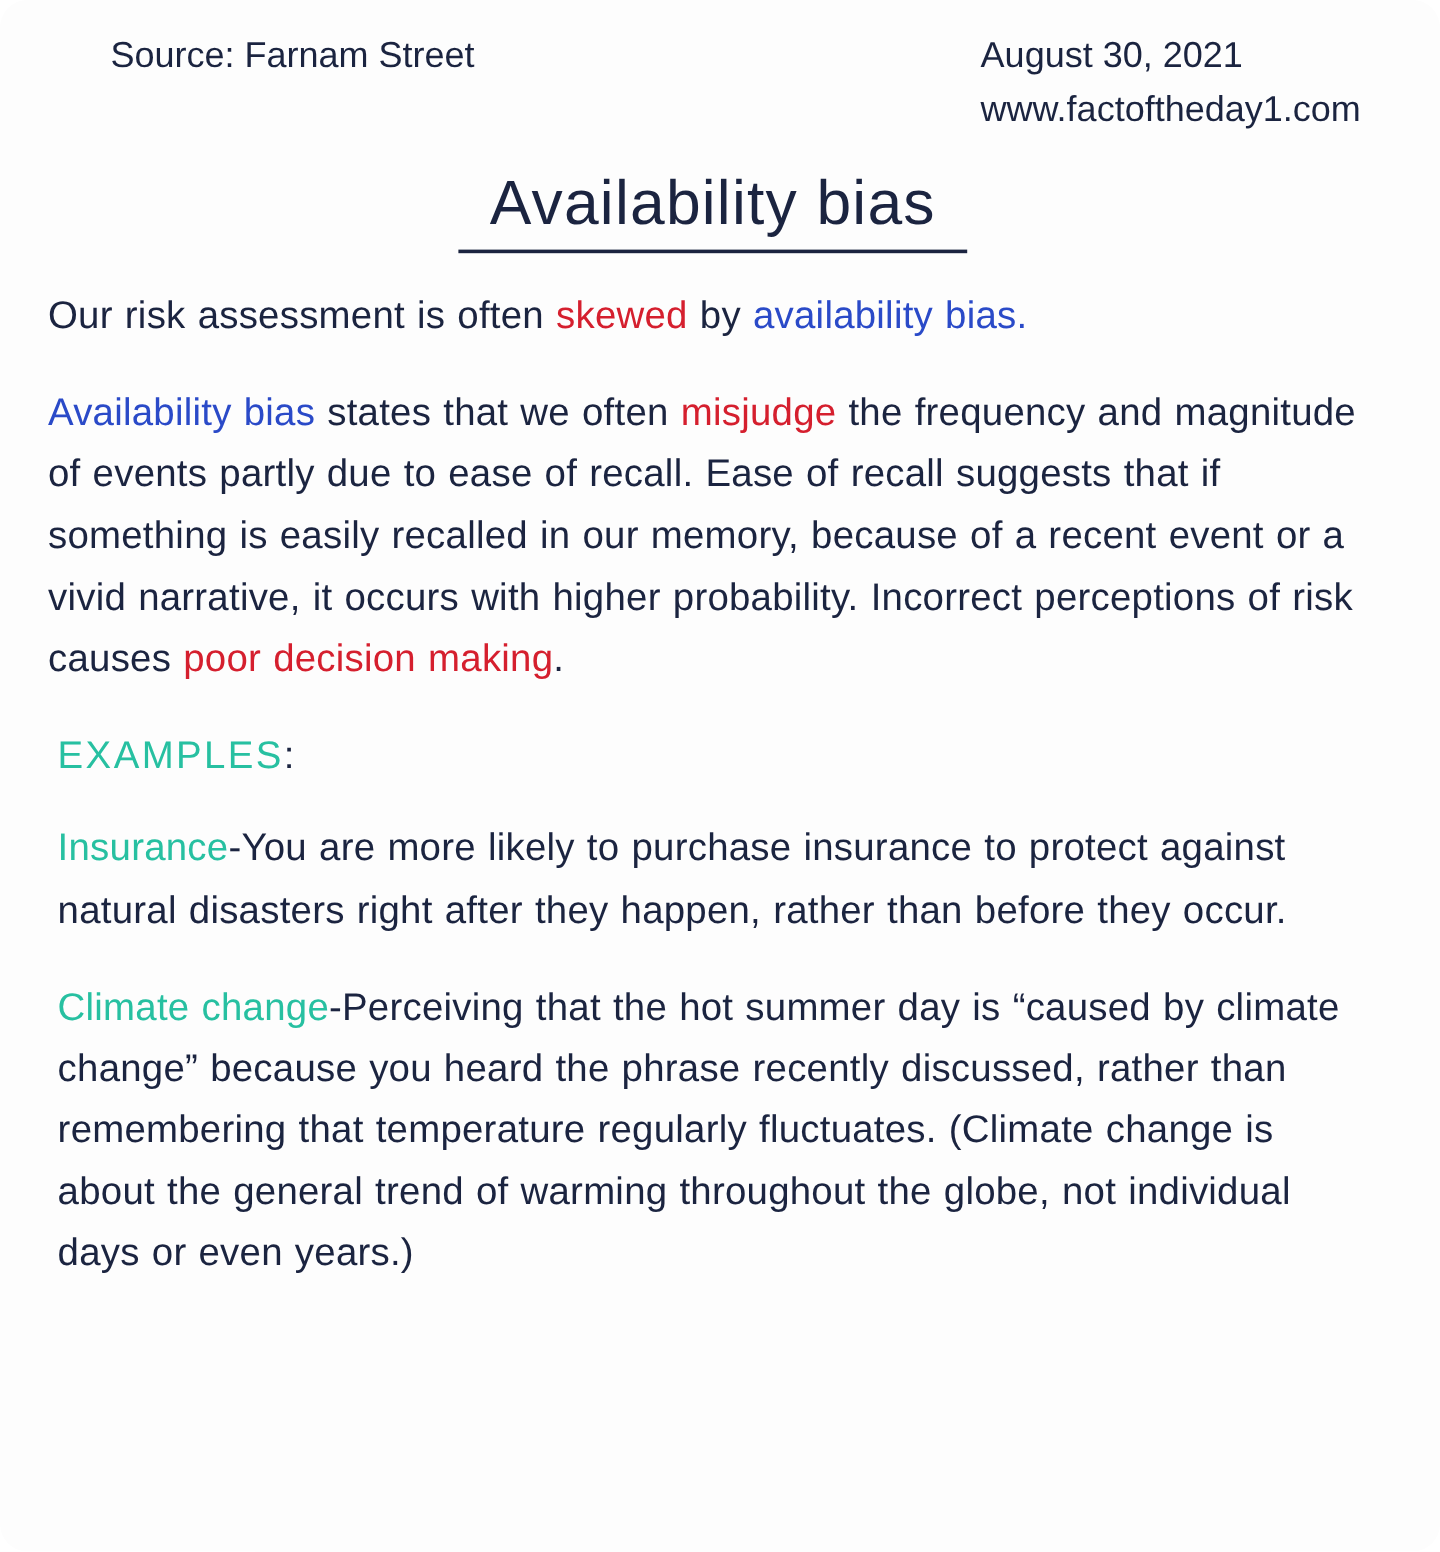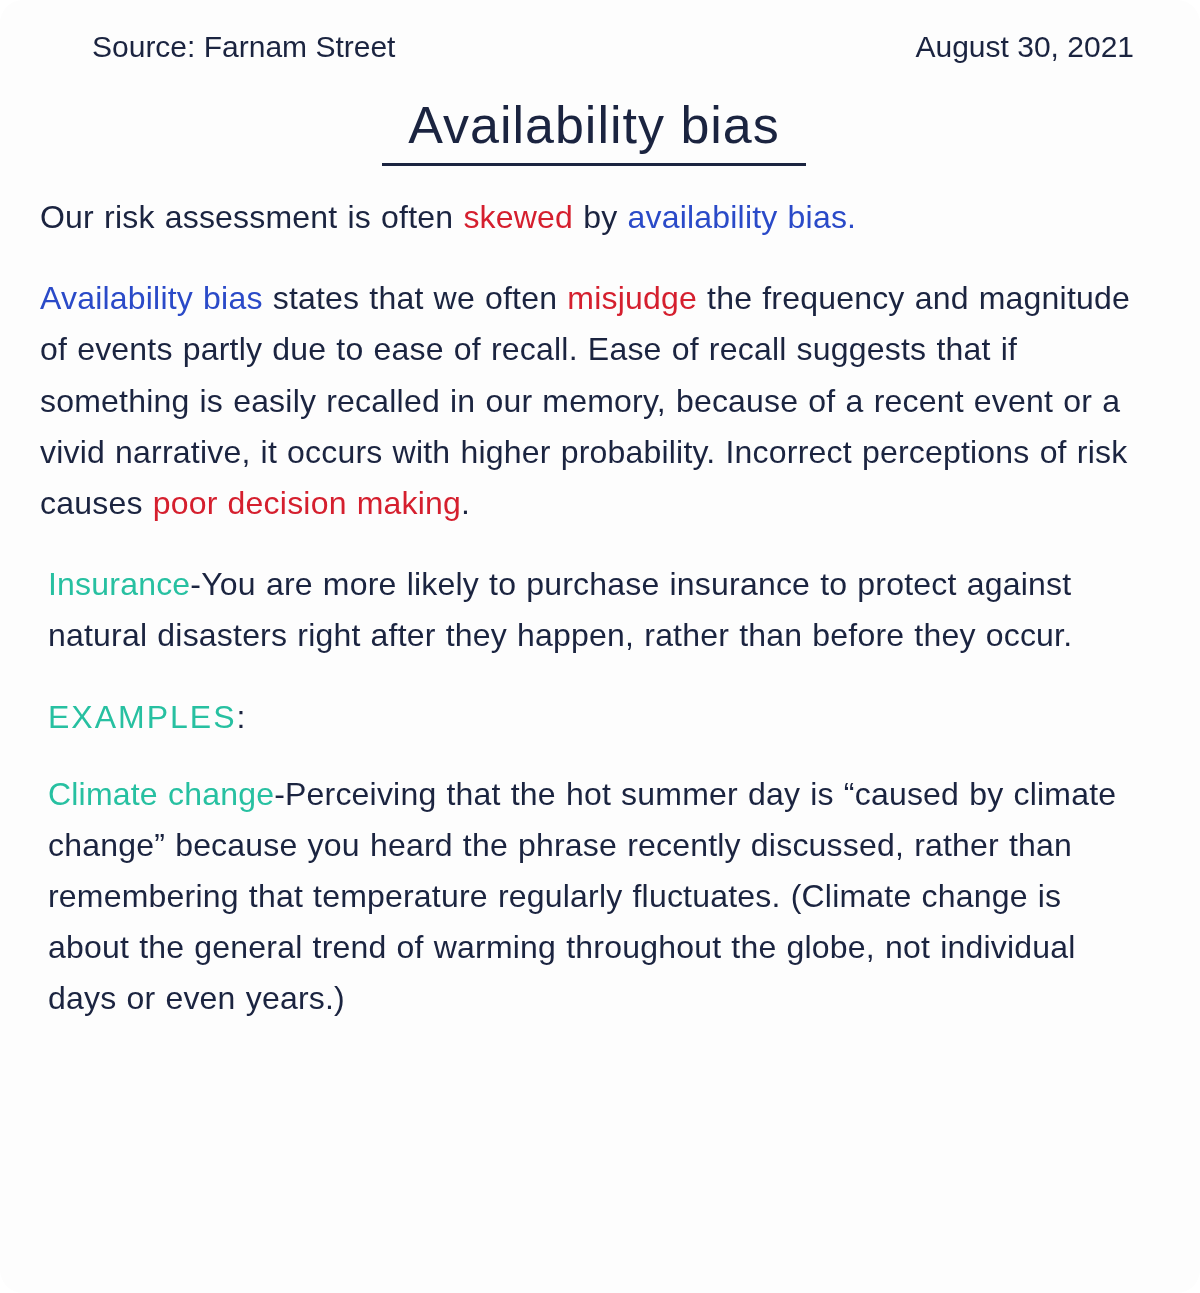--- a/index.html
+++ b/index.html
@@ -73,28 +73,29 @@
 <body>
 
 <div class="page">
 
   <div class="header">
     <div class="header-left">
       <div class="source-line">Source: Farnam Street</div>
     </div>
     <div class="header-right">
       <div class="date-line">August 30, 2021</div>
+      <div class="website-line">www.factoftheday1.com</div>
     </div>
   </div>
 
   <div class="title-wrap">
     <h1 class="title">Availability bias</h1>
   </div>
 
   <div class="content">
     <p class="para intro"><span style="color: var(--ink);">Our risk assessment is often </span><span style="color: var(--red);">skewed</span><span style="color: var(--ink);"> by </span><span style="color: var(--blue);">availability bias.</span></p>
     <p class="para definition"><span style="color: var(--blue);">Availability bias</span><span style="color: var(--ink);"> states that we often </span><span style="color: var(--red);">misjudge</span><span style="color: var(--ink);"> the frequency and magnitude of events partly due to ease of recall. Ease of recall suggests that if something is easily recalled in our memory, because of a recent event or a vivid narrative, it occurs with higher probability. Incorrect perceptions of risk causes </span><span style="color: var(--red);">poor decision making</span><span style="color: var(--ink);">.</span></p>
+    <p class="para examples-heading"><span style="color: var(--teal);">EXAMPLES</span><span style="color: var(--ink);">:</span></p>
     <p class="para example"><span style="color: var(--teal);">Insurance</span><span style="color: var(--ink);">-You are more likely to purchase insurance to protect against natural disasters right after they happen, rather than before they occur.</span></p>
-    <p class="para examples-heading"><span style="color: var(--teal);">EXAMPLES</span><span style="color: var(--ink);">:</span></p>
     <p class="para example"><span style="color: var(--teal);">Climate change</span><span style="color: var(--ink);">-Perceiving that the hot summer day is “caused by climate change” because you heard the phrase recently discussed, rather than remembering that temperature regularly fluctuates. (Climate change is about the general trend of warming throughout the globe, not individual days or even years.)</span></p>
   </div>
 
 </div>
 
 </body></html>

